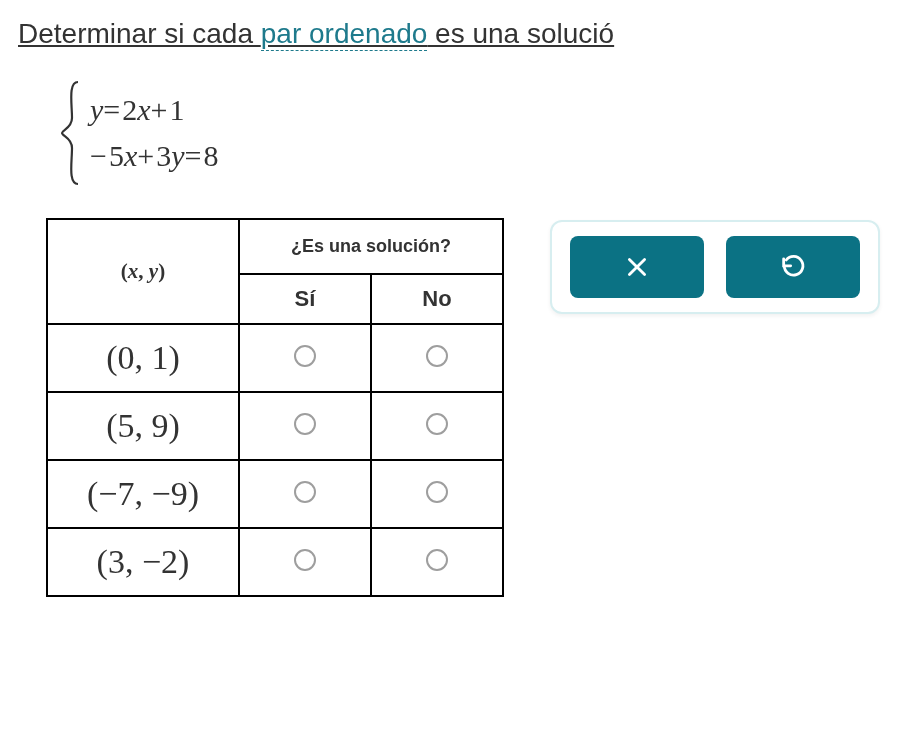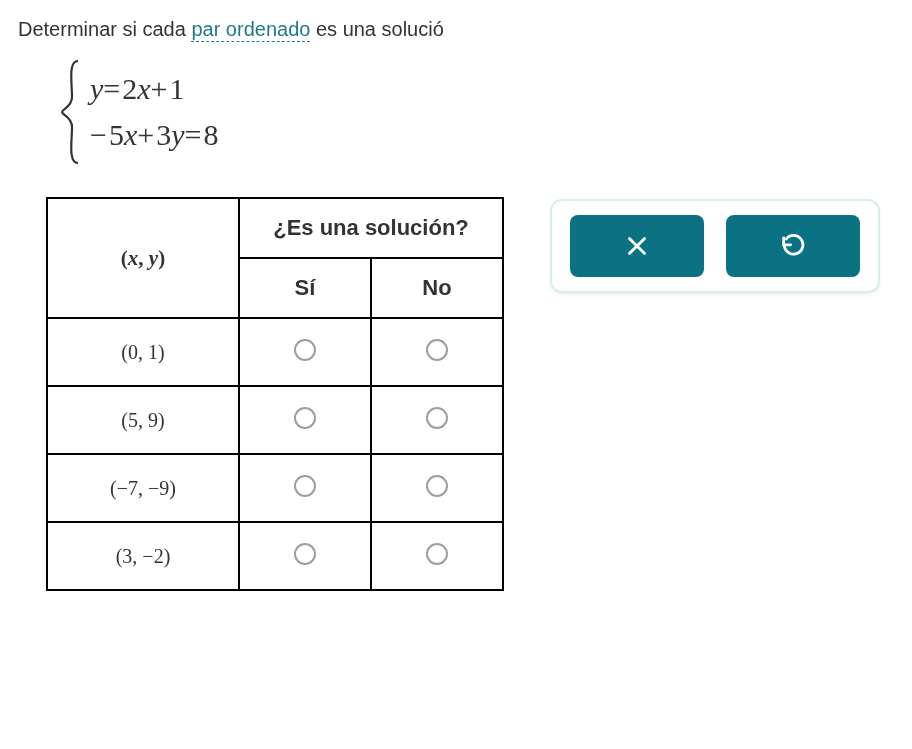--- a/index.html
+++ b/index.html
@@ -4,24 +4,25 @@
   <style>
     * { box-sizing: border-box; margin: 0; padding: 0; }
     body {
       font-family: Verdana, Geneva, sans-serif;
       background: #ffffff;
       padding: 18px 0 0 18px;
       width: 912px;
       color: #333333;
     }
     .question-line {
-      font-size: 20px;
+      font-size: 28px;
       color: #333333;
       white-space: nowrap;
-      margin-bottom: 16px;
+      margin-bottom: 28px;
+      text-decoration: underline;
     }
     .link-term {
       color: #1e7a8c;
       text-decoration: none;
       border-bottom: 1.5px dashed #1e7a8c;
       padding-bottom: 1px;
     }
     .equations {
       margin: 4px 0 30px 40px;
       font-family: 'Times New Roman', serif;
@@ -55,36 +56,36 @@
     .xy-cell {
       width: 192px;
       font-family: 'Times New Roman', serif;
       font-style: italic;
       font-size: 21px;
       height: 104px;
     }
     .q-cell {
       font-family: Verdana, sans-serif;
       font-weight: bold;
-      font-size: 22px;
+      font-size: 18px;
       height: 54px;
       padding: 16px 8px;
     }
     .sino-cell {
       font-family: Verdana, sans-serif;
       font-weight: bold;
       font-size: 22px;
       width: 132px;
-      height: 60px;
+      height: 50px;
     }
     .pair-cell {
       width: 192px;
       height: 68px;
       font-family: 'Times New Roman', serif;
-      font-size: 20px;
+      font-size: 34px;
     }
     .pair-cell .paren { font-style: normal; }
     .radio-cell {
       width: 132px;
       height: 68px;
     }
     .radio {
       width: 22px;
       height: 22px;
       border: 2.5px solid #9e9e9e;

